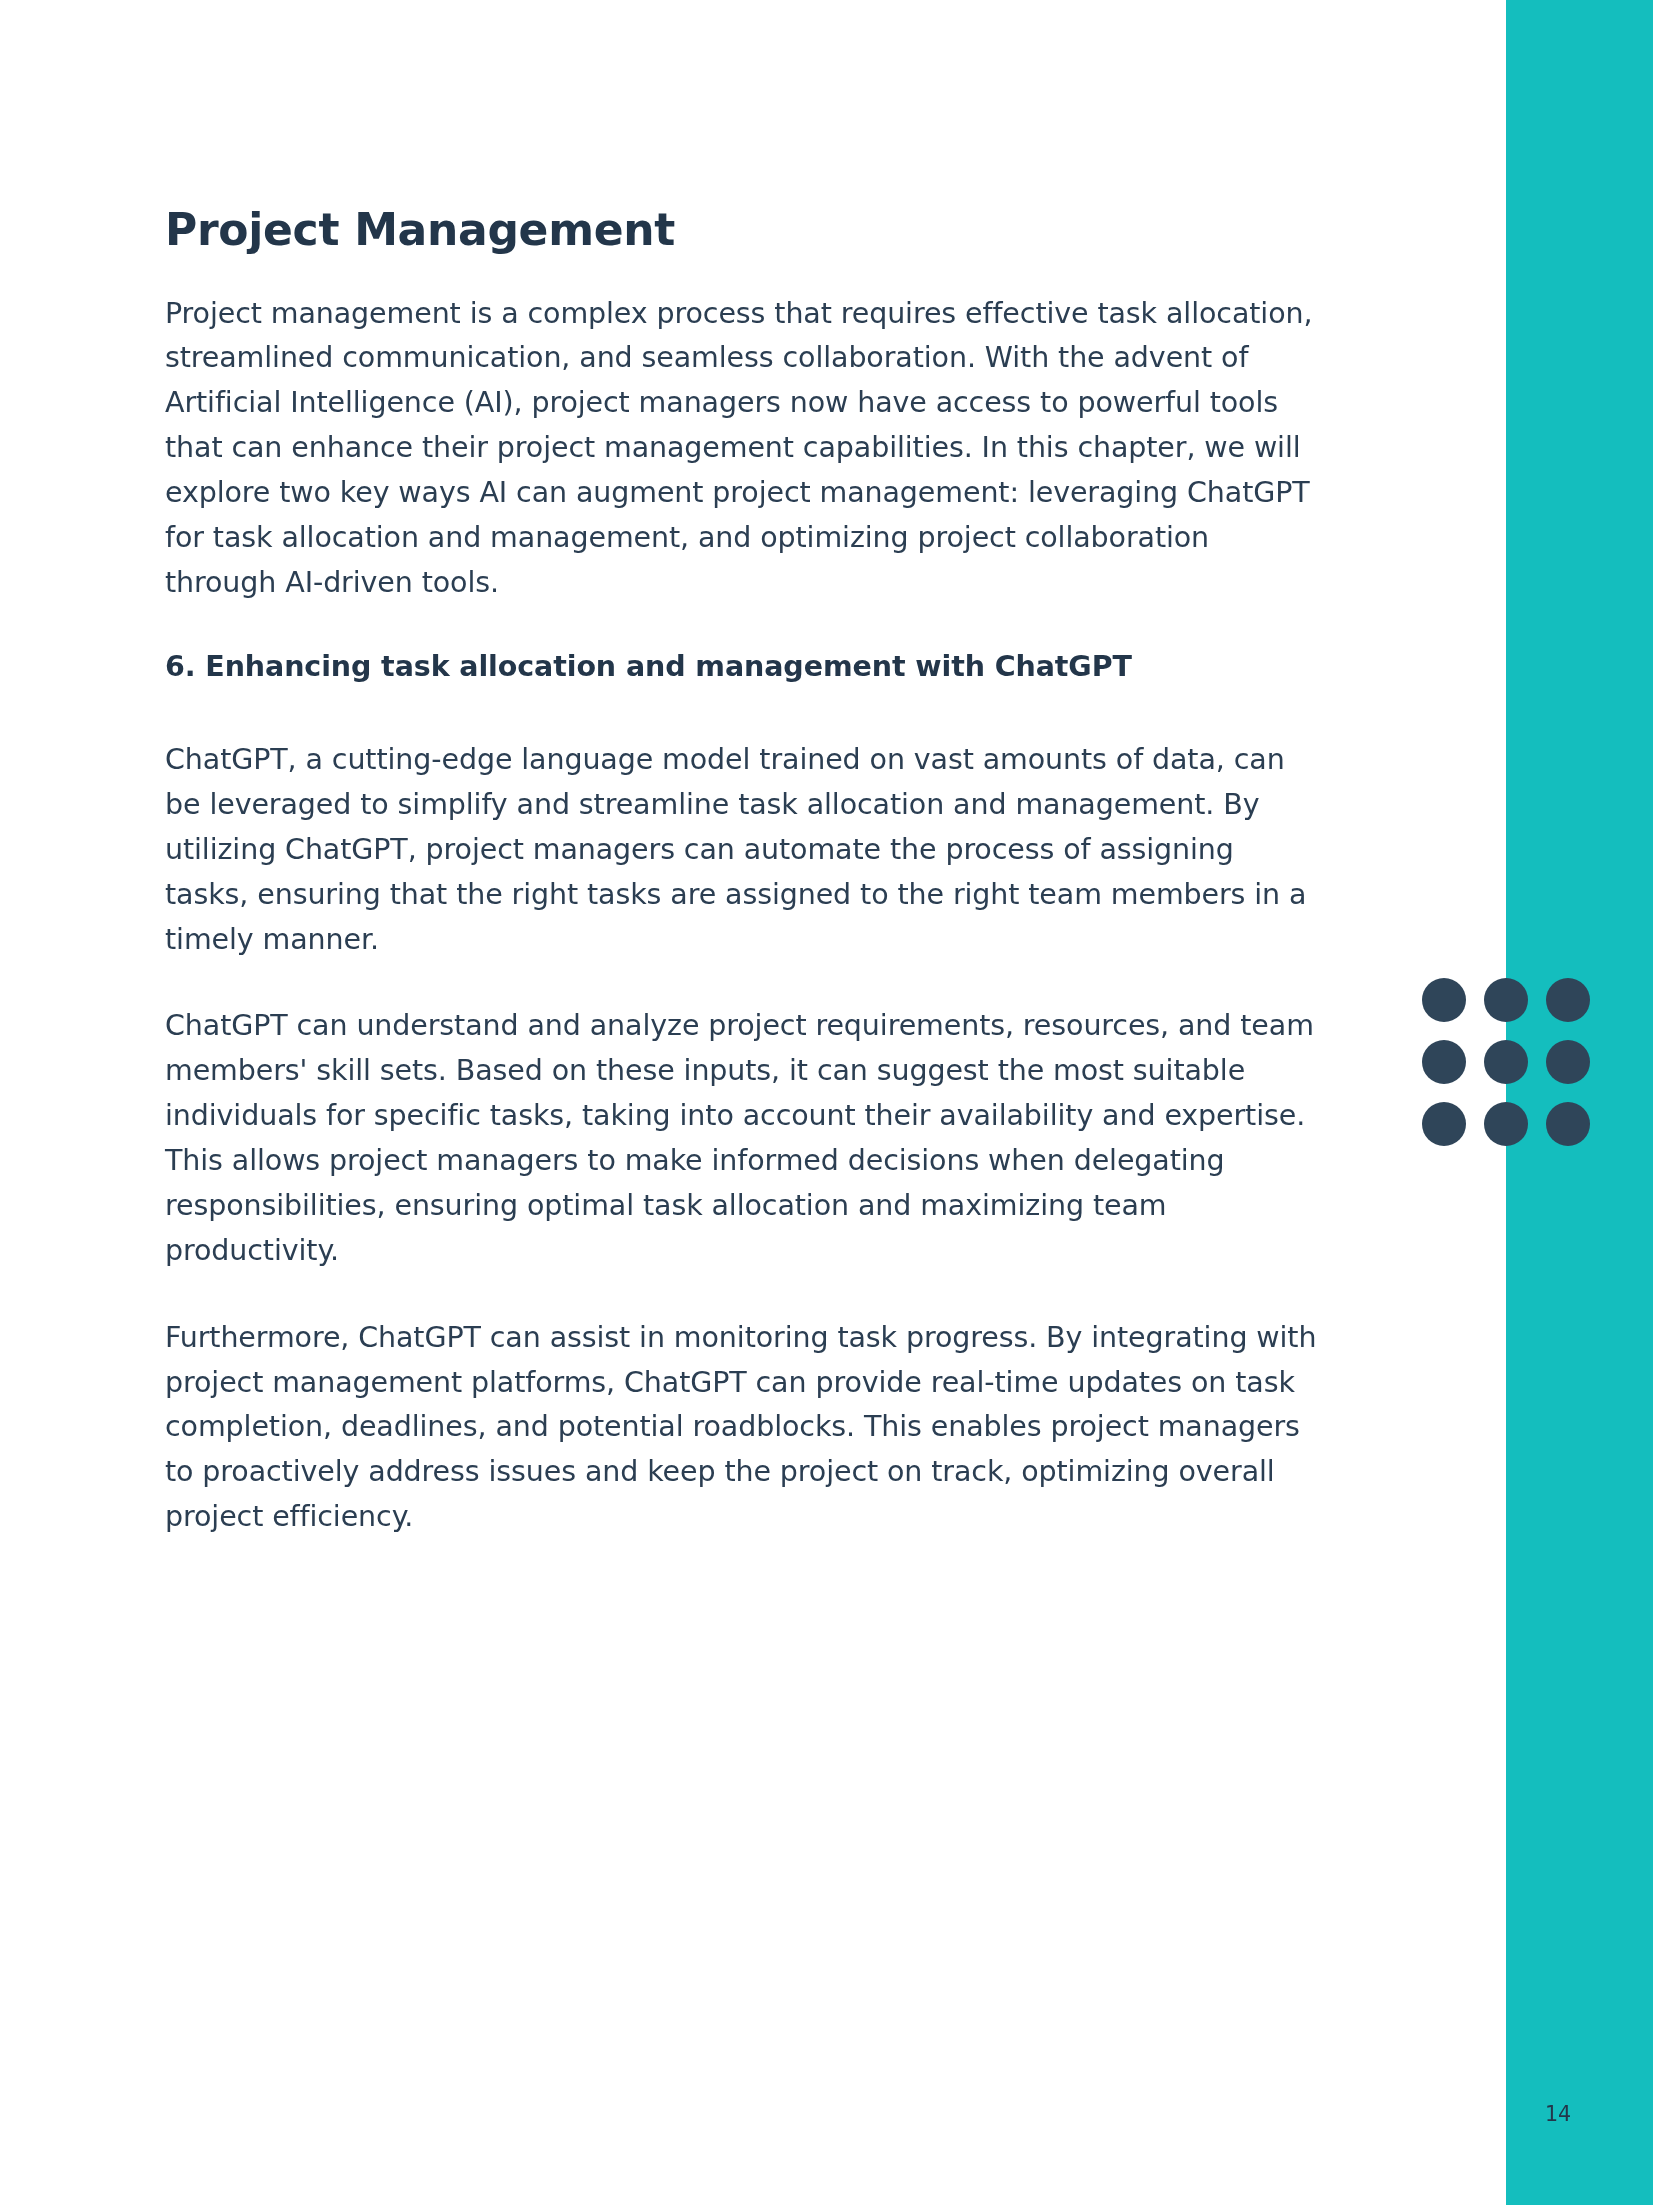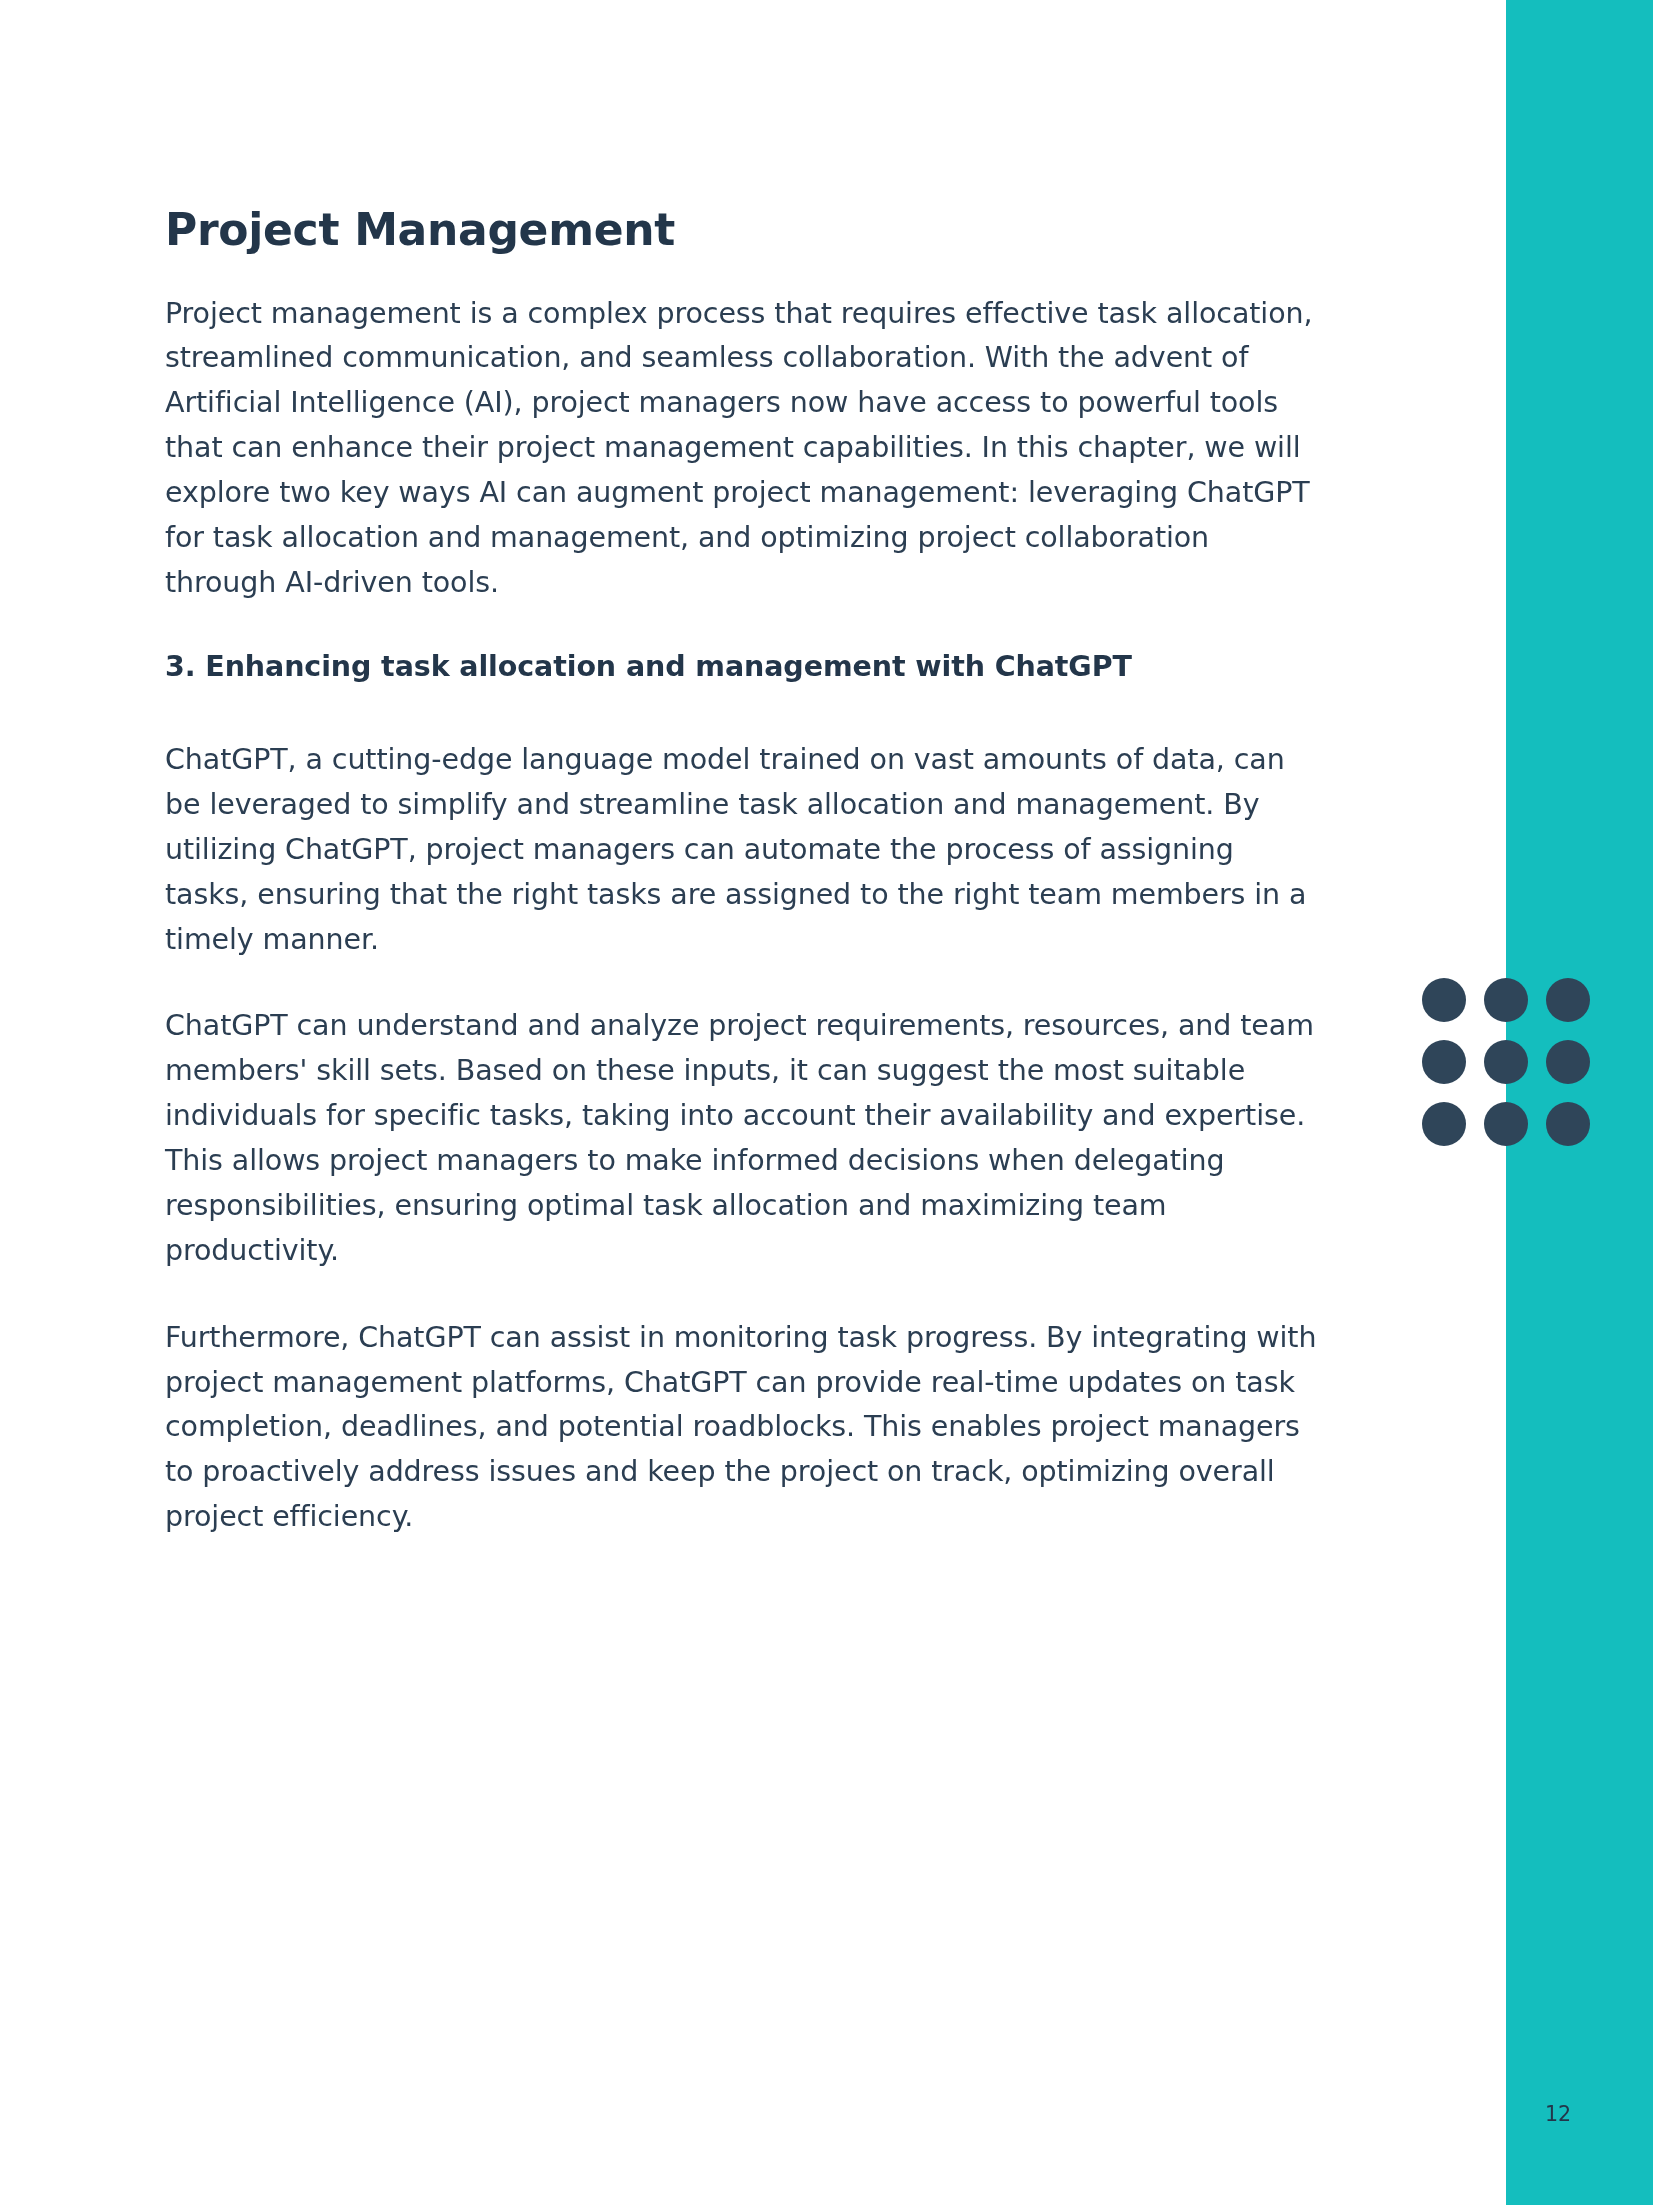--- a/index.html
+++ b/index.html
@@ -117,26 +117,26 @@
     <span class="dot"></span>
     <span class="dot"></span>
   </div>
 
   <div class="content">
 
     <h1 class="page-title">Project Management</h1>
 
     <p class="body-text">Project management is a complex process that requires effective task allocation, streamlined communication, and seamless collaboration. With the advent of Artificial Intelligence (AI), project managers now have access to powerful tools that can enhance their project management capabilities. In this chapter, we will explore two key ways AI can augment project management: leveraging ChatGPT for task allocation and management, and optimizing project collaboration through AI-driven tools.</p>
 
-    <h2 class="section-heading">3. Enhancing task allocation and management with ChatGPT</h2>
+    <h2 class="section-heading">6. Enhancing task allocation and management with ChatGPT</h2>
 
     <p class="body-text">ChatGPT, a cutting-edge language model trained on vast amounts of data, can be leveraged to simplify and streamline task allocation and management. By utilizing ChatGPT, project managers can automate the process of assigning tasks, ensuring that the right tasks are assigned to the right team members in a timely manner.</p>
 
     <p class="body-text">ChatGPT can understand and analyze project requirements, resources, and team members' skill sets. Based on these inputs, it can suggest the most suitable individuals for specific tasks, taking into account their availability and expertise. This allows project managers to make informed decisions when delegating responsibilities, ensuring optimal task allocation and maximizing team productivity.</p>
 
     <p class="body-text">Furthermore, ChatGPT can assist in monitoring task progress. By integrating with project management platforms, ChatGPT can provide real-time updates on task completion, deadlines, and potential roadblocks. This enables project managers to proactively address issues and keep the project on track, optimizing overall project efficiency.</p>
 
   </div>
 
-  <div class="page-number">12</div>
+  <div class="page-number">14</div>
 
 </div>
 
 
 </body></html>

